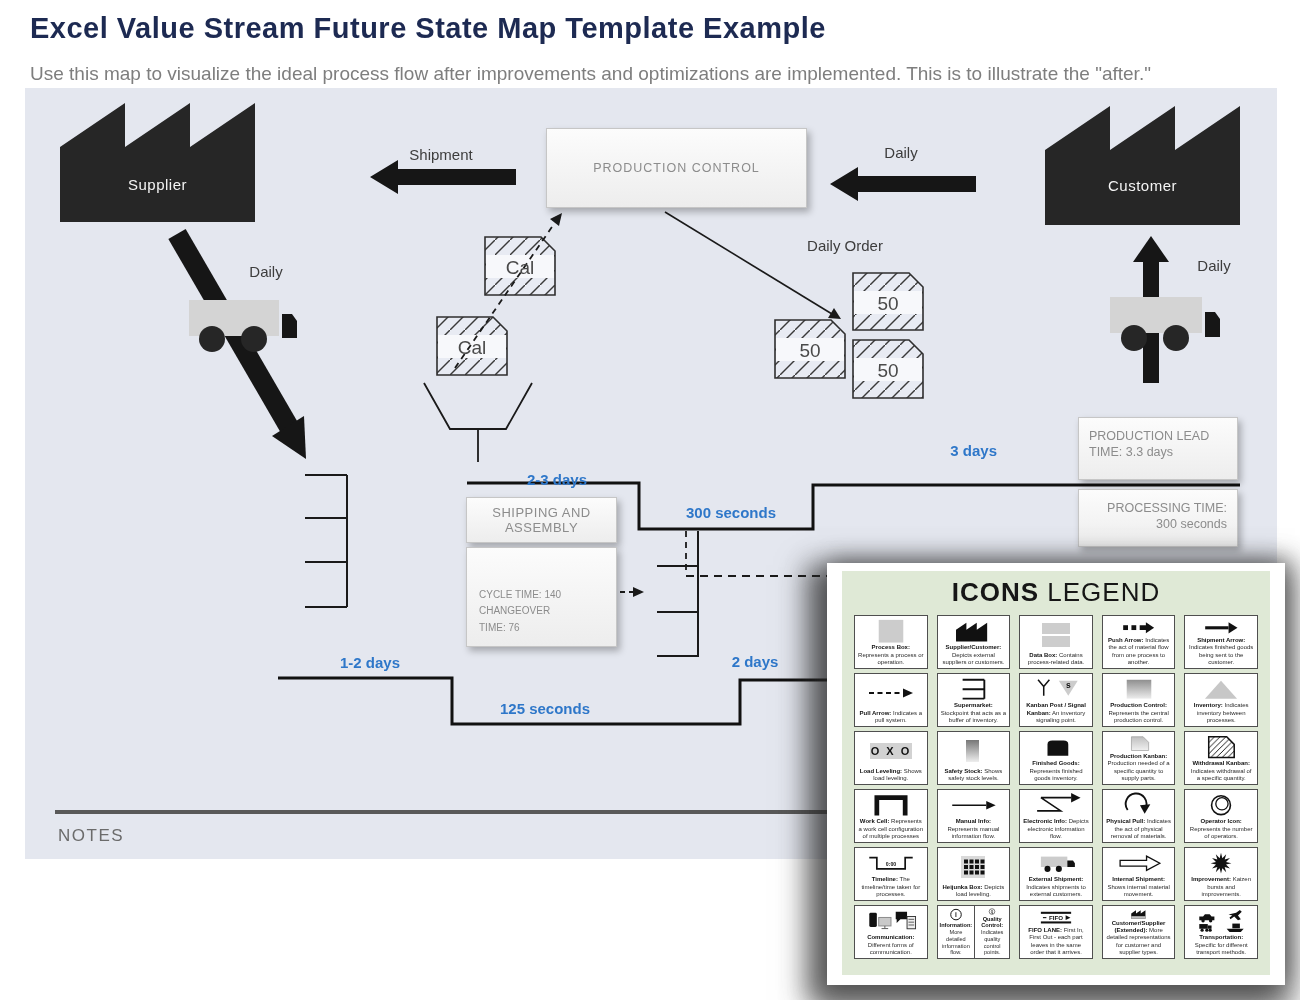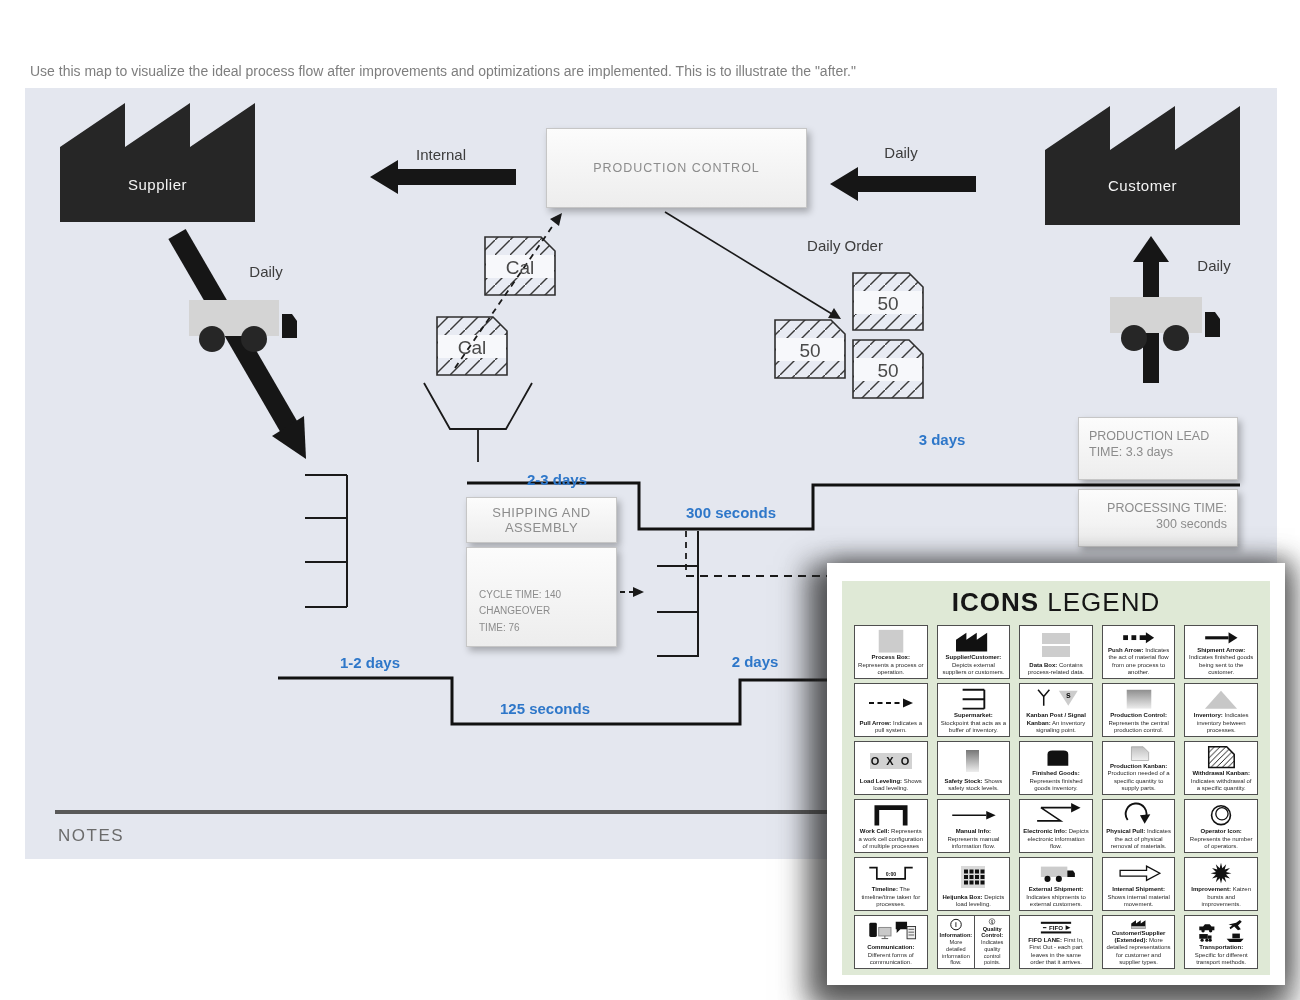--- a/index.html
+++ b/index.html
@@ -1,36 +1,36 @@
 <!DOCTYPE html>
 <html><head>
 <meta charset="utf-8">
 <style>
   html,body{margin:0;padding:0;background:#fff;}
   .page{position:relative;width:1300px;height:1000px;overflow:hidden;background:#fff;
         font-family:"Liberation Sans",sans-serif;}
   .page-title{position:absolute;left:30px;top:12px;font-size:29px;font-weight:bold;
         color:#1d2a52;letter-spacing:.5px;z-index:4;}
-  .page-subtitle{position:absolute;left:30px;top:63px;font-size:14px;color:#7e7e7e;z-index:4;}
+  .page-subtitle{position:absolute;left:30px;top:63px;font-size:19px;color:#7e7e7e;z-index:4;}
   .map-bg{position:absolute;left:25px;top:88px;width:1252px;height:771px;background:#e4e7ef;z-index:1;}
   .map-svg{position:absolute;left:0;top:0;z-index:2;}
   .pbox{position:absolute;background:linear-gradient(180deg,#fcfcfc,#ededed);
         border:1px solid #c6c6c6;box-shadow:3px 4px 7px rgba(0,0,0,.28);
         color:#8c8c8c;box-sizing:border-box;z-index:3;}
   .pbox.center{display:flex;align-items:center;justify-content:center;text-align:center;}
   .pre{white-space:pre-line;}
   .mlabel{position:absolute;font-size:15px;color:#3d3d3d;text-align:center;z-index:4;}
   .blue{color:#2e77c9;font-weight:bold;}
   .white-label{color:#f4f4f4;letter-spacing:.5px;}
   .cardnum{position:absolute;font-size:19px;color:#4a4a4a;text-align:center;z-index:4;}
   .notes{position:absolute;left:58px;top:826px;font-size:17px;color:#6b6b6b;
         letter-spacing:1.5px;z-index:4;}
   
   .legend{position:absolute;left:827px;top:563px;width:458px;height:422px;background:#fff;
-        padding:18px 15px 10px;box-sizing:border-box;z-index:10;
+        padding:8px 15px 10px;box-sizing:border-box;z-index:10;
         box-shadow:-14px 10px 26px 8px rgba(40,40,40,.55),0 14px 26px 10px rgba(40,40,40,.5),6px -6px 20px rgba(60,60,60,.35);}
   .legend-inner{background:#dfe9d6;height:100%;box-sizing:border-box;padding:4px 12px 8px;}
   .legend-title{text-align:center;font-size:26px;color:#161616;margin:2px 0 7px;font-weight:normal;letter-spacing:1px;}
   .legend-title b{font-weight:bold;}
   .lgrid{display:grid;grid-template-columns:repeat(5,1fr);grid-auto-rows:54px;gap:4px 9px;}
   .lcell{background:#fff;border:1px solid #4f4f4f;display:flex;flex-direction:column;
         align-items:center;justify-content:flex-end;padding:2px 3px;overflow:hidden;}
   .licon{flex:1;display:flex;align-items:center;justify-content:center;width:100%;min-height:0;}
   .licon svg{max-height:100%;}
   .lcap{font-size:6px;line-height:1.2;text-align:center;color:#2a2a2a;}
@@ -38,20 +38,21 @@
   .lcell-split{background:#fff;border:1px solid #4f4f4f;display:flex;padding:0;overflow:hidden;}
   .lhalf{flex:1;display:flex;flex-direction:column;align-items:center;justify-content:flex-end;padding:2px 2px;}
   .lhalf:first-child{border-right:1px solid #4f4f4f;}
   .lhalf .lcap{font-size:5.6px;}
 </style>
 </head>
 <body>
 
 <div class="page">
 
+  <div class="page-title">Excel Value Stream Future State Map Template Example</div>
   <div class="page-subtitle">Use this map to visualize the ideal process flow after improvements and optimizations are implemented. This is to illustrate the "after."</div>
 
   <div class="map-bg"></div>
 
   <svg width="0" height="0" style="position:absolute">
     <defs>
       <pattern id="hatch" width="15" height="15" patternUnits="userSpaceOnUse">
         <path d="M-2,17 L17,-2" stroke="#3a3a3a" stroke-width="1.4"></path>
       </pattern>
       <pattern id="hatchS" width="6" height="6" patternUnits="userSpaceOnUse">
@@ -189,35 +190,35 @@
 TIME: 3.3 days</span>
   </div>
 
   <div class="pbox" style="left:1078px;top:489px;width:160px;height:58px;font-size:12.5px;line-height:16px;padding:10px 10px;text-align:right;">
     <span class="pre">PROCESSING TIME:
 300 seconds</span>
   </div>
 
   <div class="mlabel white-label" style="left:60px;top:176px;width:195px;">Supplier</div>
   <div class="mlabel white-label" style="left:1045px;top:177px;width:195px;">Customer</div>
-  <div class="mlabel" style="left:396px;top:146px;width:90px;">Internal</div>
+  <div class="mlabel" style="left:396px;top:146px;width:90px;">Shipment</div>
   <div class="mlabel" style="left:856px;top:144px;width:90px;">Daily</div>
   <div class="mlabel" style="left:221px;top:263px;width:90px;">Daily</div>
   <div class="mlabel" style="left:1169px;top:257px;width:90px;">Daily</div>
   <div class="mlabel" style="left:790px;top:237px;width:110px;">Daily Order</div>
 
   <div class="cardnum" style="left:485px;top:257px;width:70px;">Cal</div>
   <div class="cardnum" style="left:437px;top:337px;width:70px;">Cal</div>
   <div class="cardnum" style="left:853px;top:293px;width:70px;">50</div>
   <div class="cardnum" style="left:775px;top:340px;width:70px;">50</div>
   <div class="cardnum" style="left:853px;top:360px;width:70px;">50</div>
 
   <div class="mlabel blue" style="left:502px;top:459px;width:110px;margin-top:12px;">2-3 days</div>
   <div class="mlabel blue" style="left:676px;top:504px;width:110px;">300 seconds</div>
-  <div class="mlabel blue" style="left:887px;top:431px;width:110px;">3 days</div>
+  <div class="mlabel blue" style="left:887px;top:442px;width:110px;text-align:right;">3 days</div>
   <div class="mlabel blue" style="left:315px;top:654px;width:110px;">1-2 days</div>
   <div class="mlabel blue" style="left:490px;top:700px;width:110px;">125 seconds</div>
   <div class="mlabel blue" style="left:700px;top:653px;width:110px;">2 days</div>
 
   <div class="notes">NOTES</div>
 
   <div class="legend">
     <div class="legend-inner">
       <div class="legend-title"><b>ICONS</b><span> LEGEND</span></div>
       <div class="lgrid">

